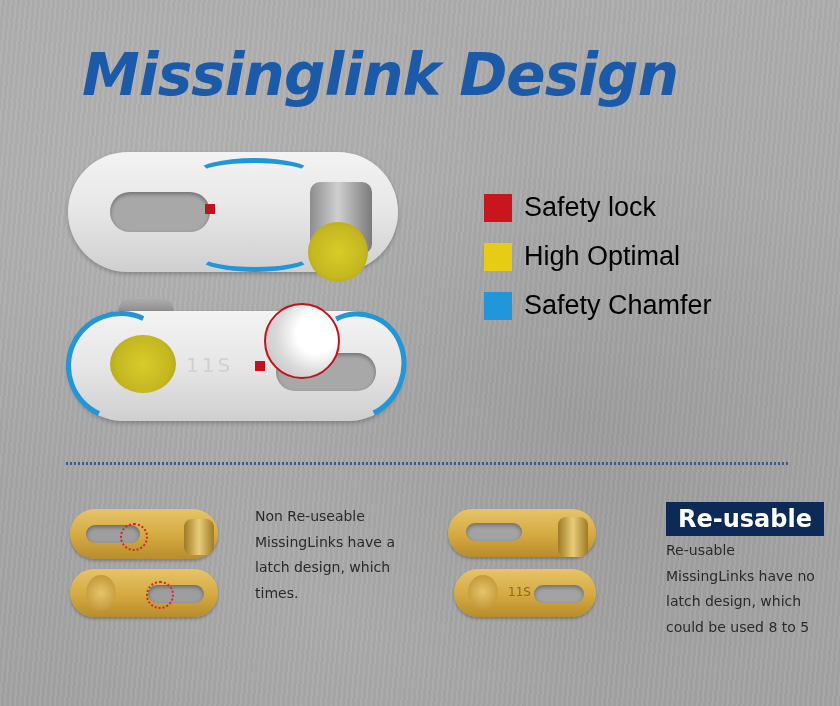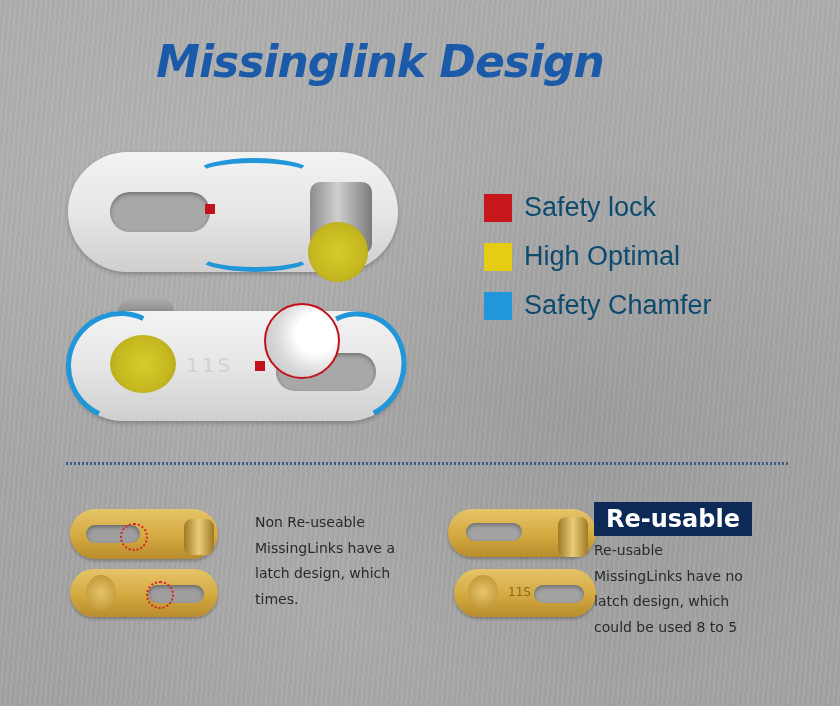--- a/index.html
+++ b/index.html
@@ -9,28 +9,28 @@
     background: #a9a9a9;
     background-image:
       radial-gradient(ellipse at 20% 30%, rgba(255,255,255,0.10), transparent 40%),
       radial-gradient(ellipse at 70% 60%, rgba(0,0,0,0.06), transparent 45%),
       radial-gradient(ellipse at 40% 85%, rgba(255,255,255,0.08), transparent 40%),
       repeating-linear-gradient(95deg, rgba(255,255,255,0.03) 0 2px, rgba(0,0,0,0.03) 2px 5px),
       linear-gradient(180deg, #aeaeae, #a4a4a4);
     font-family: "DejaVu Sans", sans-serif;
   }
   .title {
-    position: absolute; left: 0; top: 22px; width: 760px; text-align: center;
+    position: absolute; left: 0; top: 35px; width: 760px; text-align: center;
     font-family: "DejaVu Sans", sans-serif; font-weight: bold; font-style: italic;
-    font-size: 44px; letter-spacing: -1px; color: #1a5aa8; line-height: 80px;
+    font-size: 58px; letter-spacing: -1px; color: #1a5aa8; line-height: 80px;
   }
   .legend { position: absolute; left: 484px; top: 183px; }
   .legend-item { display: flex; align-items: center; height: 49px; }
   .legend-swatch { width: 28px; height: 28px; margin-right: 12px; }
-  .legend-label { font-family: "Liberation Sans", sans-serif; font-size: 27px; color: #0c4a6e; }
+  .legend-label { font-family: "Liberation Sans", sans-serif; font-size: 27px; color: #000000; }
 
   .divider {
     position: absolute; left: 66px; top: 462px; width: 722px; height: 3px;
     background-image: linear-gradient(90deg, #3a5c86 60%, transparent 60%);
     background-size: 4px 3px; background-repeat: repeat-x;
   }
 
   .link { position: absolute; }
   .plate {
     position: absolute; border-radius: 60px;
@@ -53,21 +53,21 @@
   .chamfer { position: absolute; border: 5px solid #2196d8; }
   .redmark { position: absolute; width: 10px; height: 10px; background: #c2121c; }
 
   .info-box { position: absolute; }
   .info-heading {
     display: inline-block; background: #0c2a55; color: #fff; font-weight: bold;
     font-family: "DejaVu Sans", sans-serif;
   }
   .info-text {
     font-family: "DejaVu Sans", sans-serif; color: #2a2a2a; font-size: 14px;
-    line-height: 25.5px; margin-top: 8px;
+    line-height: 25.5px; margin-top: 2px;
   }
   .dotted-circle {
     position: absolute; border: 2px dotted #d8242c; border-radius: 50%;
   }
 </style>
 </head>
 <body>
 
 <div class="title">Missinglink Design</div>
 
@@ -133,21 +133,21 @@
 <div class="link" style="left:448px;top:505px;width:150px;height:115px;">
   <div class="plate gold" style="left:0;top:4px;width:148px;height:48px;border-radius:24px;"></div>
   <div class="hole" style="left:18px;top:18px;width:56px;height:18px;background:#a3a3a3;"></div>
   <div class="pin" style="left:110px;top:12px;width:30px;height:40px;border-radius:8px;background:linear-gradient(90deg,#a07a24,#e8cc7a,#a07a24);"></div>
   <div class="plate gold" style="left:6px;top:64px;width:142px;height:48px;border-radius:24px;"></div>
   <div class="pin" style="left:20px;top:70px;width:30px;height:34px;background:radial-gradient(circle,#e6c46a,#b88c2c);"></div>
   <div style="position:absolute;left:60px;top:80px;font-size:12px;color:#8a6a1e;">11S</div>
   <div class="hole" style="left:86px;top:80px;width:50px;height:18px;background:#a3a3a3;"></div>
 </div>
 
-<div class="info-box" style="left:594px;top:502px;">
+<div class="info-box" style="left:666px;top:502px;">
   <div class="info-heading" style="font-size:24px;padding:3px 12px;width:158px;text-align:center;">Re-usable</div>
   <div class="info-text" style="margin-top:2px;">
     <div>Re-usable</div>
     <div>MissingLinks have no</div>
     <div>latch design, which</div>
     <div>could be used 8 to 5</div>
   </div>
 </div>
 
 </body></html>

